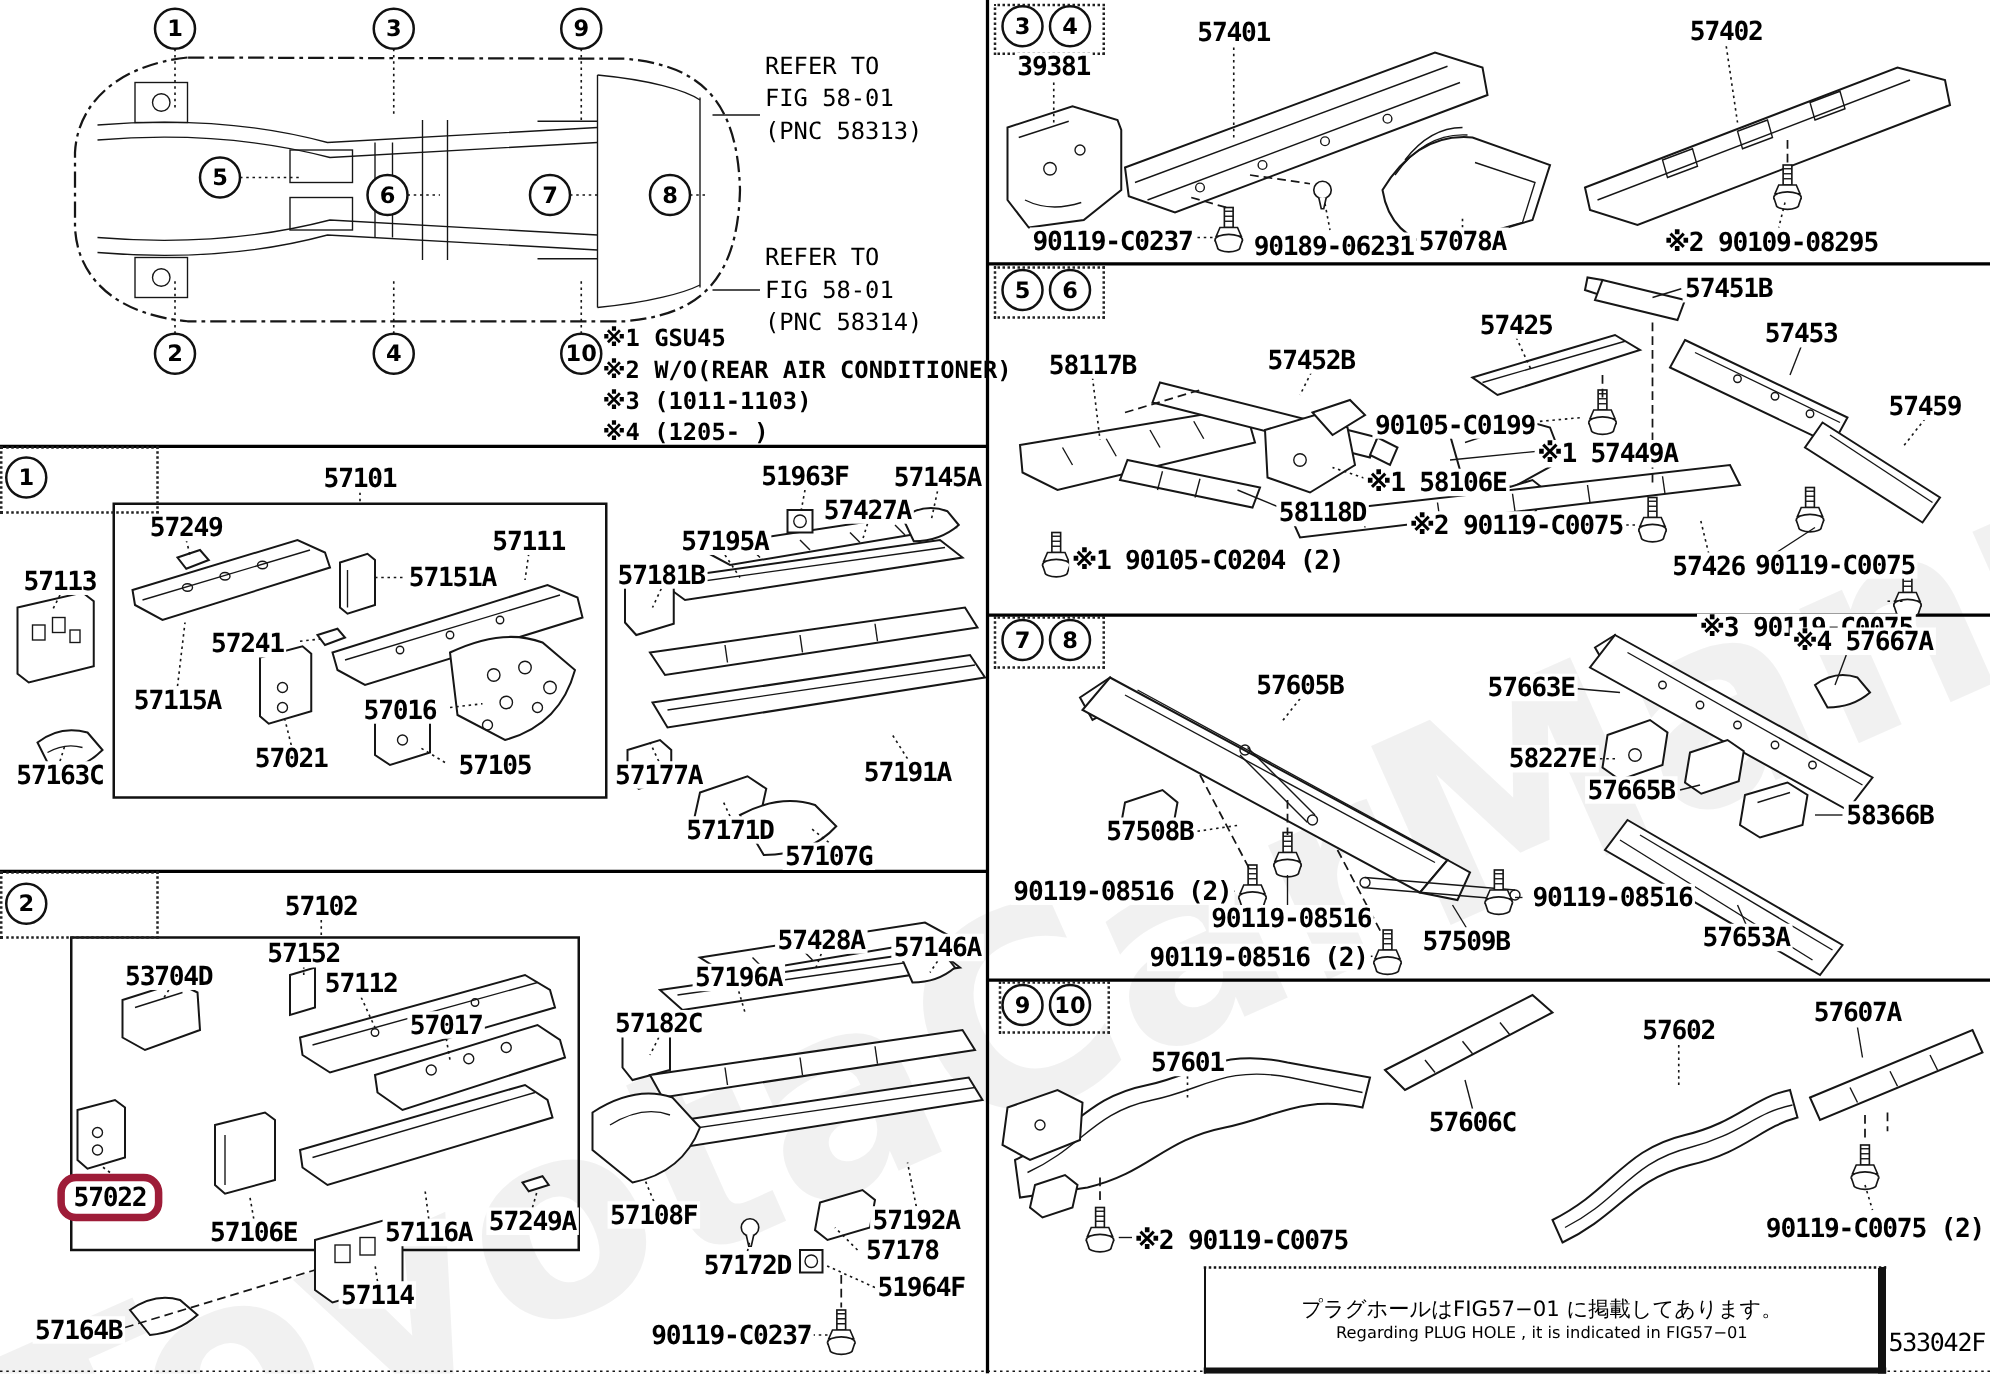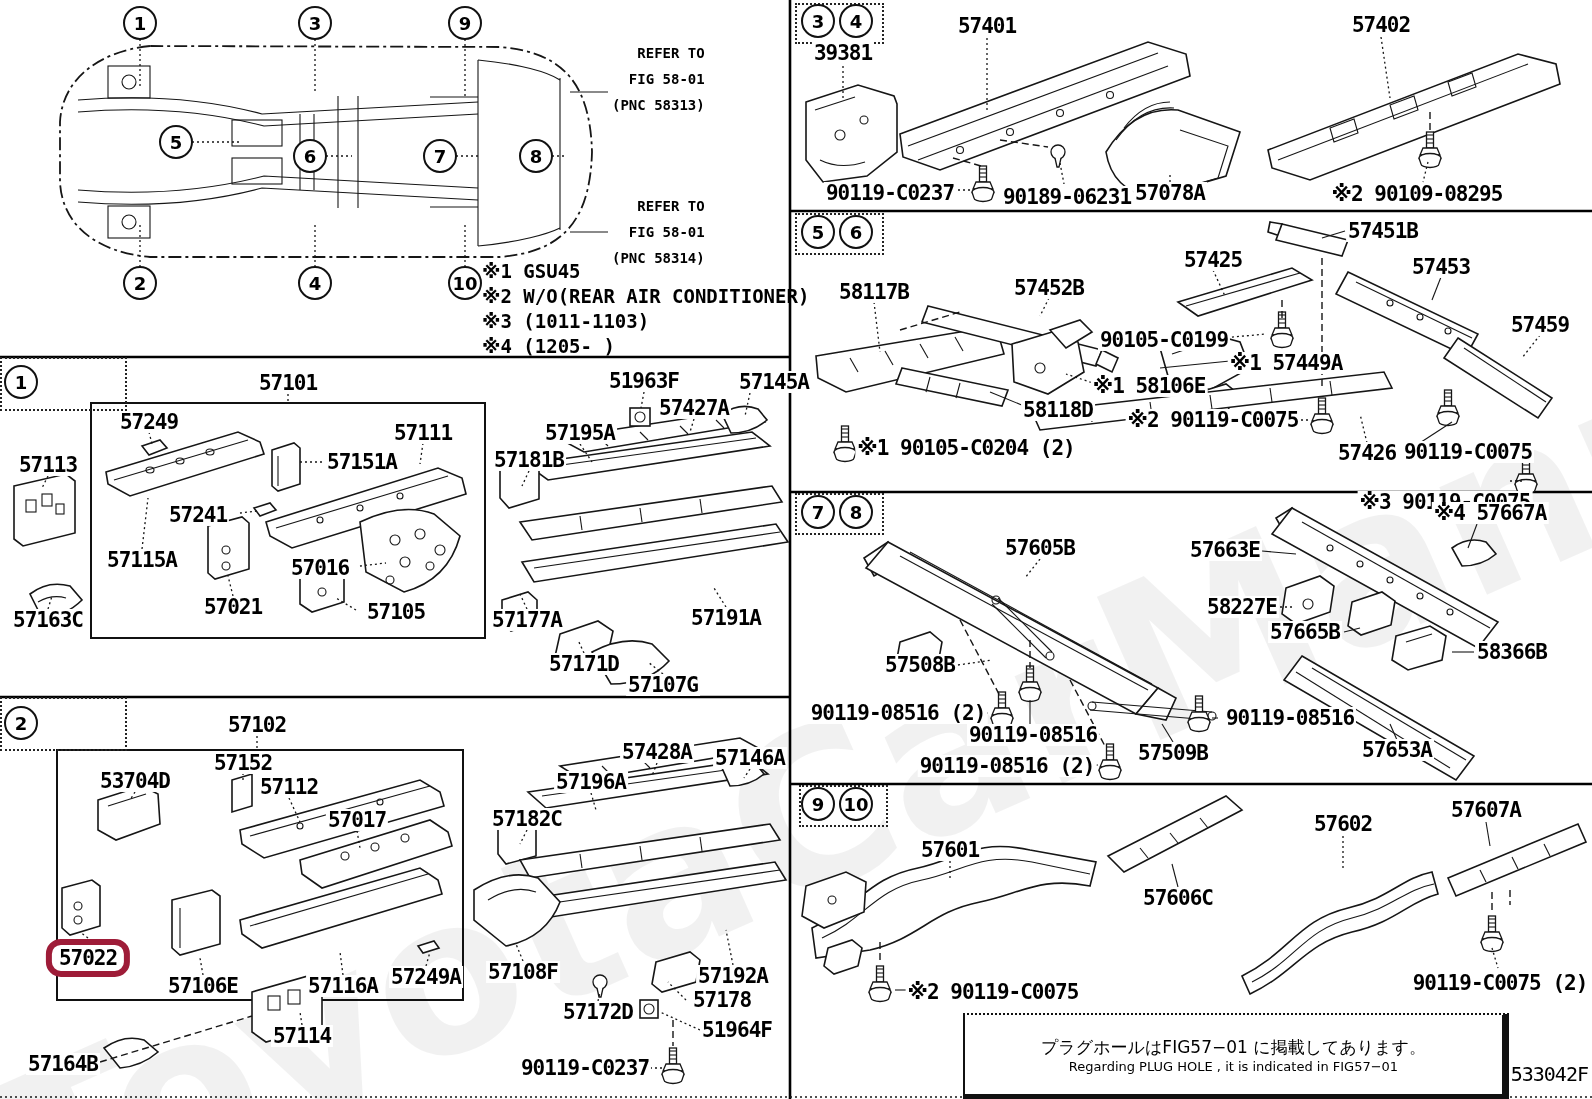--- a/index.html
+++ b/index.html
@@ -14,21 +14,21 @@
   .ld{fill:none;stroke:#161616;stroke-width:1.3;stroke-dasharray:2 3;}
   .dd{fill:none;stroke:#161616;stroke-width:1.4;stroke-dasharray:7 4;}
   .dv{stroke:#000;stroke-width:2.6;}
   .part-label{position:absolute;transform:translate(-50%,-50%);white-space:nowrap;z-index:5;
     font-size:21px;font-weight:bold;letter-spacing:-1px;line-height:1.05;background:#fff;padding:0 2px;}
   .part-label.hl{border:6px solid #9e1c38;padding:2px 7px;}
   .callout{position:absolute;transform:translate(-50%,-50%);z-index:6;width:30px;height:30px;
     border:2.4px solid #111;border-radius:50%;background:#fff;font-size:18px;font-weight:bold;
     display:flex;align-items:center;justify-content:center;font-family:"DejaVu Sans",sans-serif;}
   .callout-box{position:absolute;border:2px dotted #222;background:transparent;z-index:4;}
-  .refer-block{position:absolute;z-index:5;font-size:14px;font-weight:bold;line-height:26px;white-space:pre;text-align:right;}
+  .refer-block{position:absolute;z-index:5;font-size:19px;font-weight:normal;line-height:26px;white-space:pre;}
   .footnote{position:absolute;z-index:5;font-size:19px;font-weight:bold;white-space:nowrap;transform:translate(0,-50%);}
   .notebox{position:absolute;left:963px;top:1013px;width:537px;height:79px;z-index:6;background:#fff;
     border-top:2px dotted #111;border-left:2.5px solid #111;border-right:7px solid #111;border-bottom:7px solid #111;
     display:flex;flex-direction:column;justify-content:center;text-align:center;}
   .notebox .jp{font-family:"DejaVu Sans",sans-serif;font-size:17px;}
   .notebox .en{font-family:"DejaVu Sans",sans-serif;font-size:13px;}
   .notebox .rf{font-size:18px;font-weight:bold;letter-spacing:0.5px;}
   .diagram-code{position:absolute;right:4px;top:1062px;font-size:20px;z-index:6;letter-spacing:-1px;}
 </style>
 </head>
@@ -456,21 +456,21 @@
       <div class="part-label" style="left: 423px; top: 433px;">57111</div>
       <div class="part-label" style="left: 362px; top: 462px;">57151A</div>
       <div class="part-label" style="left: 48px; top: 465px;">57113</div>
       <div class="part-label" style="left: 198px; top: 515px;">57241</div>
       <div class="part-label" style="left: 142px; top: 560px;">57115A</div>
       <div class="part-label" style="left: 320px; top: 568px;">57016</div>
       <div class="part-label" style="left: 233px; top: 607px;">57021</div>
       <div class="part-label" style="left: 396px; top: 612px;">57105</div>
       <div class="part-label" style="left: 48px; top: 620px;">57163C</div>
       <div class="part-label" style="left: 644px; top: 381px;">51963F</div>
-      <div class="part-label" style="left: 750px; top: 382px; margin-left: 24px;">57145A</div>
+      <div class="part-label" style="left: 750px; top: 382px;">57145A</div>
       <div class="part-label" style="left: 694px; top: 408px; text-align: right;">57427A</div>
       <div class="part-label" style="left: 580px; top: 433px;">57195A</div>
       <div class="part-label" style="left: 529px; top: 460px;">57181B</div>
       <div class="part-label" style="left: 527px; top: 620px;">57177A</div>
       <div class="part-label" style="left: 584px; top: 664px;">57171D</div>
       <div class="part-label" style="left: 663px; top: 685px;">57107G</div>
       <div class="part-label" style="left: 726px; top: 618px;">57191A</div>
       <div class="callout-box" style="left: 0px; top: 697px; width: 123px; height: 50px;"></div>
       <div class="callout" style="left: 21px; top: 723px;">2</div>
       <div class="part-label" style="left: 257px; top: 725px;">57102</div>

